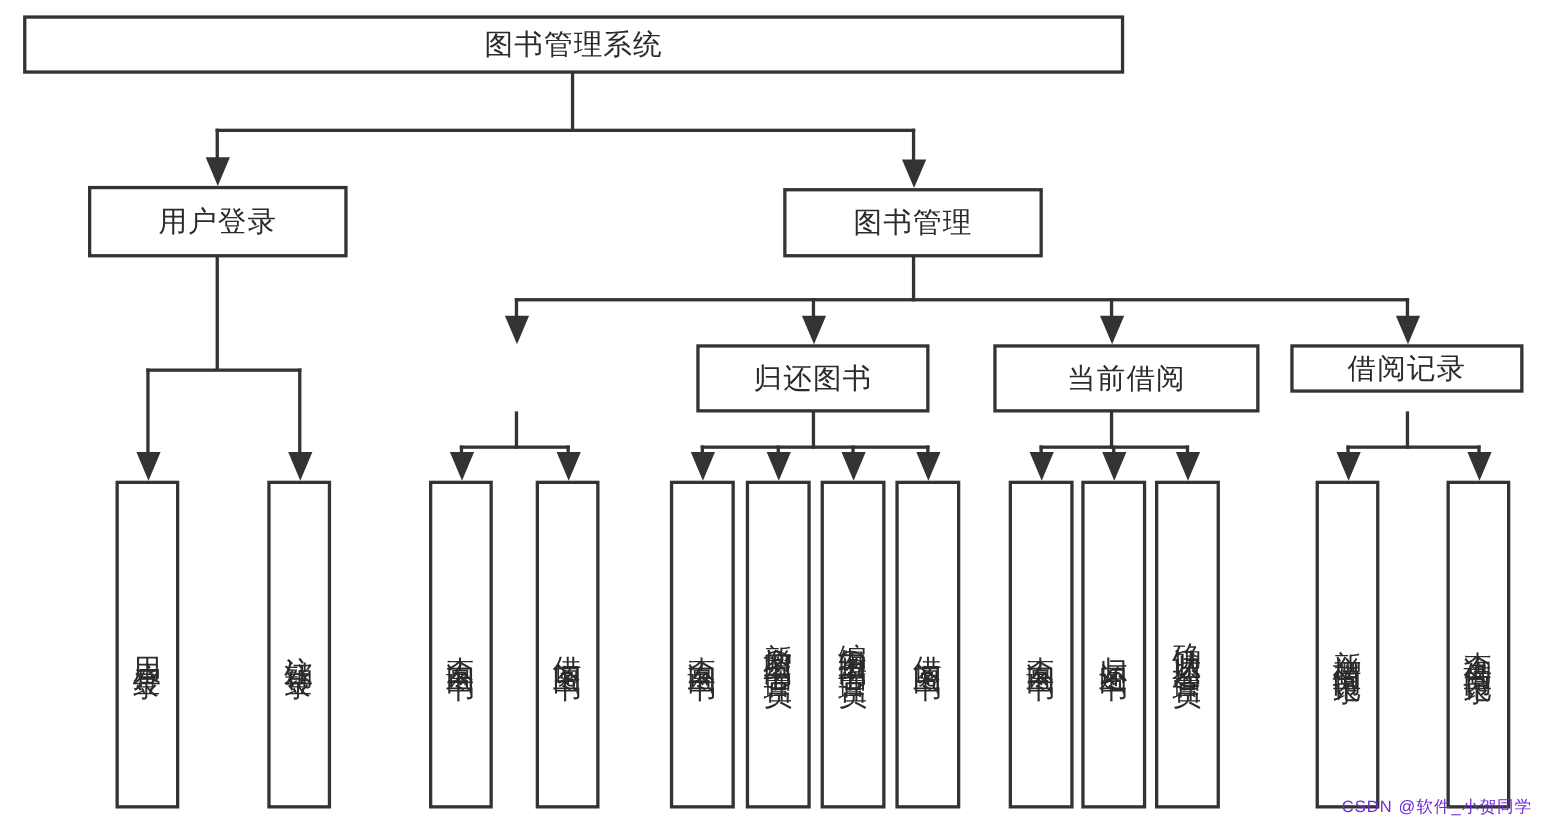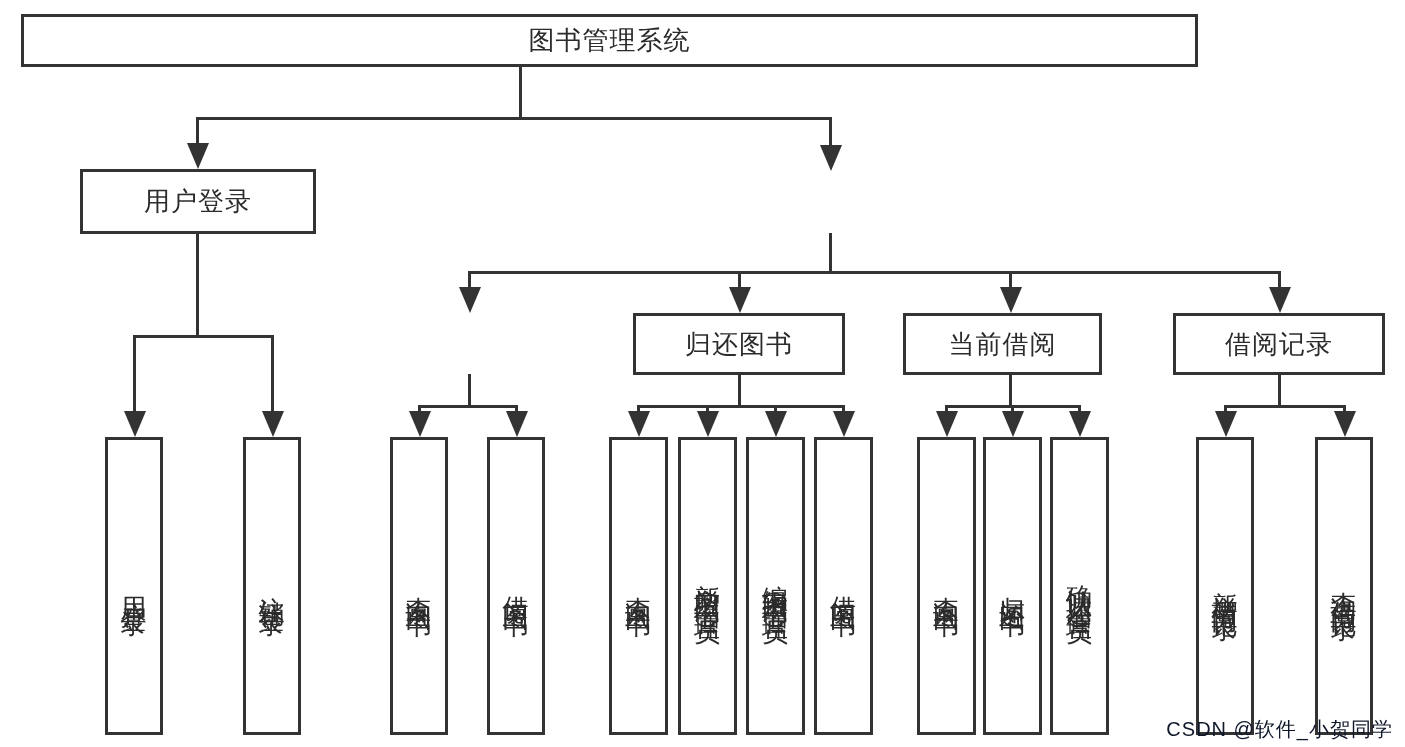--- a/index.html
+++ b/index.html
@@ -49,48 +49,51 @@
     width: 0;
     height: 0;
     border-left: 11px solid transparent;
     border-right: 11px solid transparent;
     border-top: 26px solid #333333;
   }
   .watermark {
     position: absolute;
     right: 12px;
     bottom: 4px;
-    font-size: 20px;
-    color: #0f172a;
+    font-size: 15px;
+    color: #6d28d9;
     letter-spacing: 1px;
     z-index: 5;
     white-space: nowrap;
   }
 </style>
 </head>
 <body>
 
 <div class="canvas">
 
-  <div class="node" style="left:21px; top:14px; width:1177px; height:53px;">
+  <div class="node" style="left:21px; top:14px; width:1001px; height:53px;">
     <span class="lbl">图书管理系统</span>
   </div>
 
   <div class="node" style="left:80px; top:169px; width:236px; height:65px;">
     <span class="lbl">用户登录</span>
   </div>
 
+  <div class="node" style="left:712px; top:171px; width:236px; height:63px;">
+    <span class="lbl">图书管理</span>
+  </div>
 
   <div class="node" style="left:633px; top:313px; width:212px; height:62px;">
     <span class="lbl">归还图书</span>
   </div>
-  <div class="node" style="left:903px; top:313px; width:199px; height:62px;text-align:right;">
+  <div class="node" style="left:903px; top:313px; width:242px; height:62px;text-align:right;">
     <span class="lbl">当前借阅</span>
   </div>
-  <div class="node" style="left:1173px; top:313px; width:212px; height:62px;">
+  <div class="node" style="left:1173px; top:313px; width:212px; height:44px;">
     <span class="lbl">借阅记录</span>
   </div>
 
   <div class="node leaf" style="left:105px; top:437px; width:58px; height:298px;">
     <span class="lbl">用户登录</span>
   </div>
   <div class="node leaf" style="left:243px; top:437px; width:58px; height:298px;">
     <span class="lbl">注销登录</span>
   </div>
 

